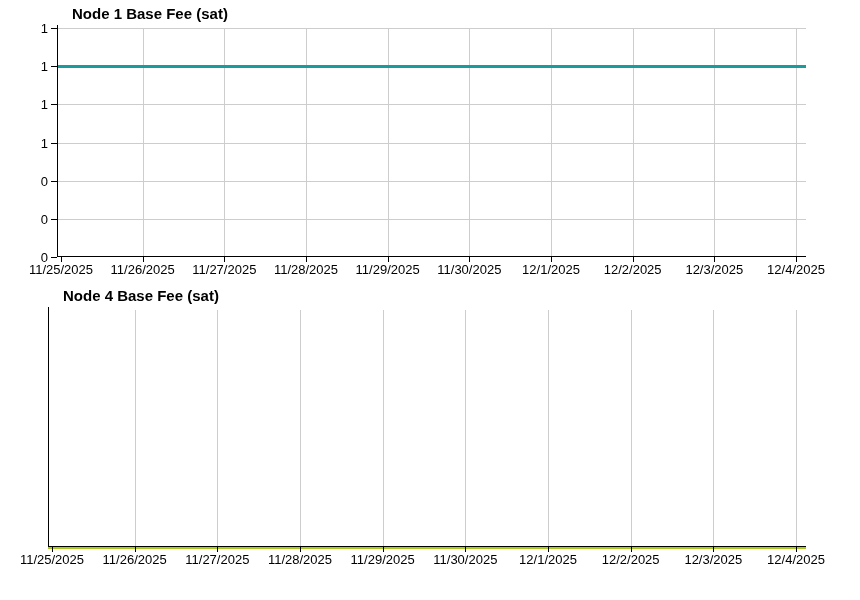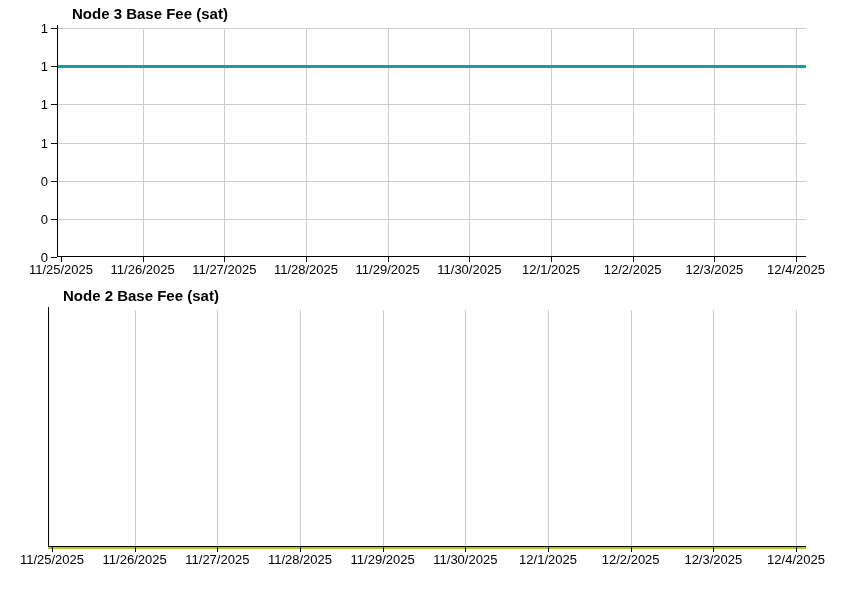--- a/index.html
+++ b/index.html
@@ -29,21 +29,21 @@
   #c2-plot{left:48px;top:310px;width:758px;height:237px;}
   #c2-ylabels{left:18px;top:310px;width:22px;height:237px;}
   #c2-xlabels{left:48px;top:552px;width:758px;height:16px;}
 </style>
 </head>
 <body>
 
 <div>
 
   <section>
-    <div class="chart-title" id="c1-title">Node 3 Base Fee (sat)</div>
+    <div class="chart-title" id="c1-title">Node 1 Base Fee (sat)</div>
     <div class="ylabels" id="c1-ylabels">
         <div class="ylab" style="top: 0px;">1</div>
         <div class="ylab" style="top: 38.1667px;">1</div>
         <div class="ylab" style="top: 76.3333px;">1</div>
         <div class="ylab" style="top: 114.5px;">1</div>
         <div class="ylab" style="top: 152.667px;">0</div>
         <div class="ylab" style="top: 190.833px;">0</div>
         <div class="ylab" style="top: 229px;">0</div>
       </div>
     <div class="plot" id="c1-plot">
@@ -91,21 +91,21 @@
         <div class="xlab" style="left: 330.667px;">11/29/2025</div>
         <div class="xlab" style="left: 412.333px;">11/30/2025</div>
         <div class="xlab" style="left: 494px;">12/1/2025</div>
         <div class="xlab" style="left: 575.667px;">12/2/2025</div>
         <div class="xlab" style="left: 657.333px;">12/3/2025</div>
         <div class="xlab" style="left: 739px;">12/4/2025</div>
       </div>
   </section>
 
   <section>
-    <div class="chart-title" id="c2-title">Node 2 Base Fee (sat)</div>
+    <div class="chart-title" id="c2-title">Node 4 Base Fee (sat)</div>
     <div class="ylabels" id="c2-ylabels"></div>
     <div class="plot" id="c2-plot">
         <div class="xtickmark" style="left: 4px;"></div>
         <div class="gv" style="left: 86.6667px; background: rgb(205, 205, 205);"></div>
         <div class="xtickmark" style="left: 86.6667px;"></div>
         <div class="gv" style="left: 169.333px; background: rgb(205, 205, 205);"></div>
         <div class="xtickmark" style="left: 169.333px;"></div>
         <div class="gv" style="left: 252px; background: rgb(205, 205, 205);"></div>
         <div class="xtickmark" style="left: 252px;"></div>
         <div class="gv" style="left: 334.667px; background: rgb(205, 205, 205);"></div>

